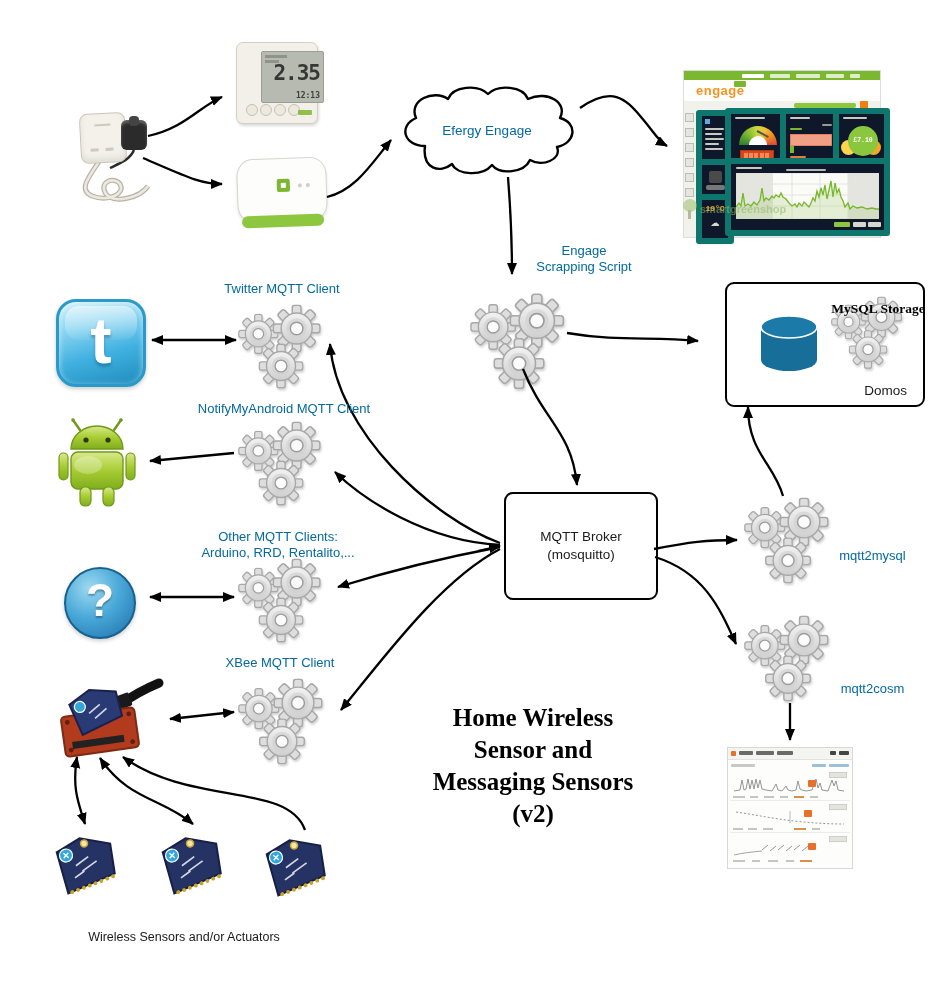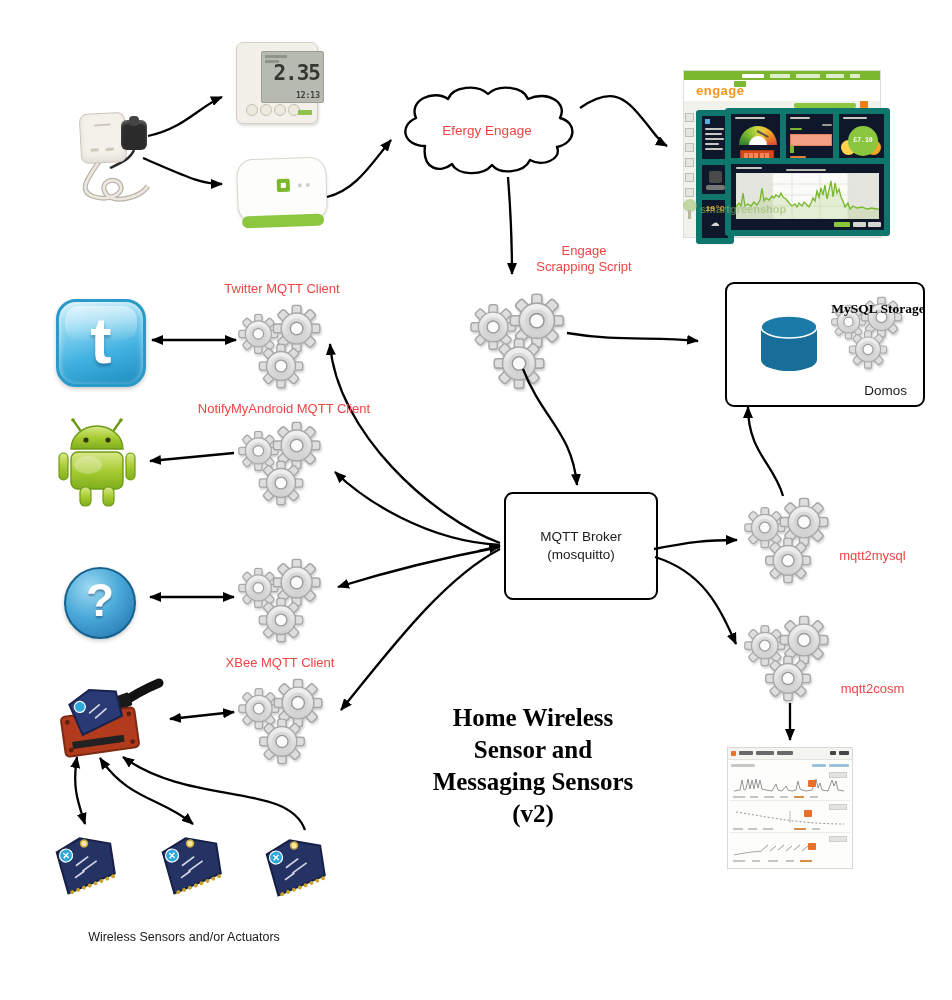--- a/index.html
+++ b/index.html
@@ -1,19 +1,19 @@
 <!DOCTYPE html>
 <html><head>
 <meta charset="utf-8">
 <style>
   html,body{margin:0;padding:0;background:#fff;}
   #canvas{position:relative;width:952px;height:1000px;background:#fff;overflow:hidden;
           font-family:"Liberation Sans",sans-serif;color:#1a1a1a;}
   .abs{position:absolute;}
-  .lbl{position:absolute;font-size:13px;line-height:1.25;text-align:center;color:#ef4444;z-index:6;}
+  .lbl{position:absolute;font-size:13px;line-height:1.25;text-align:center;color:#0369a1;z-index:6;}
   .lbl.left{text-align:center;}
   
   #arrows{position:absolute;left:0;top:0;z-index:4;pointer-events:none;}
   
   .node-box{position:absolute;background:#fff;border:2px solid #000;border-radius:9px;z-index:2;}
   .node-box .center-txt{position:absolute;left:0;right:0;top:50%;transform:translateY(-50%);
      text-align:center;font-size:13.5px;line-height:1.35;}
   
   .gears{position:absolute;z-index:3;filter:drop-shadow(1px 2px 1px rgba(0,0,0,.18));}
   
@@ -363,20 +363,24 @@
     <rect x="68" y="40" width="9" height="27" rx="4.5" fill="url(#agrad)" stroke="#6f9a16" stroke-width="1.2"></rect>
     <rect x="13" y="39" width="52" height="37" rx="7" fill="url(#agrad)" stroke="#6f9a16" stroke-width="1.4"></rect>
     <ellipse cx="30" cy="52" rx="14" ry="9" fill="#fff" opacity=".28"></ellipse>
     <rect x="22" y="74" width="11" height="19" rx="5" fill="url(#agrad)" stroke="#6f9a16" stroke-width="1.2"></rect>
     <rect x="45" y="74" width="11" height="19" rx="5" fill="url(#agrad)" stroke="#6f9a16" stroke-width="1.2"></rect>
   </svg>
   <svg class="gears" style="left:238px;top:421px;" width="86" height="88" viewBox="0 0 110 112">
       <use href="#cluster" width="110" height="112"></use>
     </svg>
 
+  <div class="lbl" style="left:178px;top:529px;width:200px;">
+    <div>Other MQTT Clients:</div>
+    <div>Arduino, RRD, Rentalito,...</div>
+  </div>
   <div class="q" style="left:64px;top:567px;width:68px;height:68px;">
     <span>?</span>
   </div>
   <svg class="gears" style="left:238px;top:558px;" width="86" height="88" viewBox="0 0 110 112">
       <use href="#cluster" width="110" height="112"></use>
     </svg>
 
   <div class="lbl" style="left:198px;top:655px;width:164px;">XBee MQTT Client</div>
   <svg class="coord" viewBox="0 0 112 82">
     <path d="M66,28 C80,18 92,12 104,7" fill="none" stroke="#111" stroke-width="9" stroke-linecap="round"></path>

